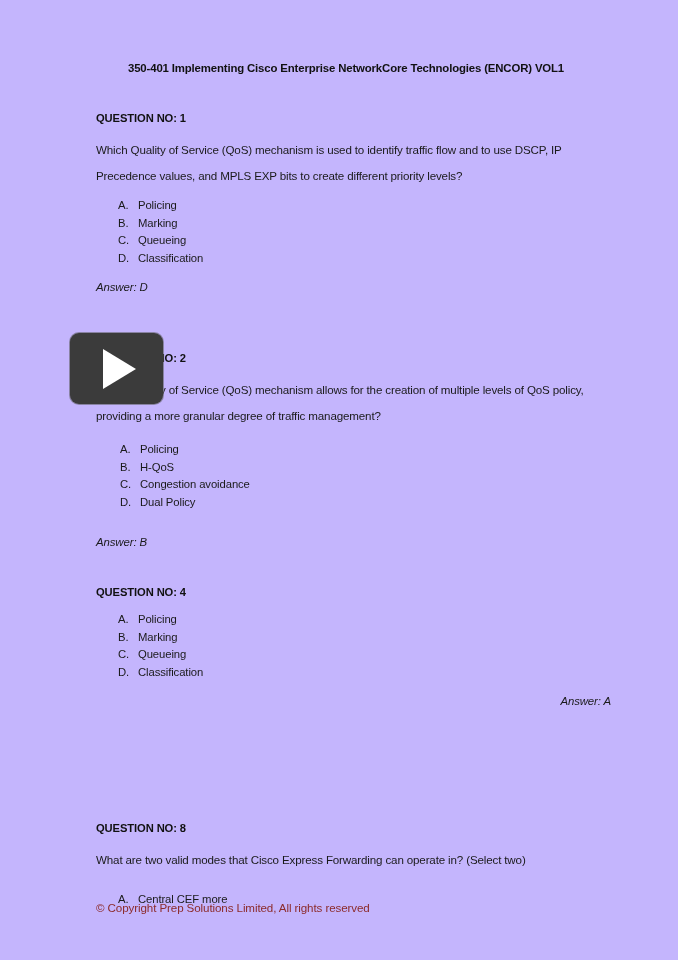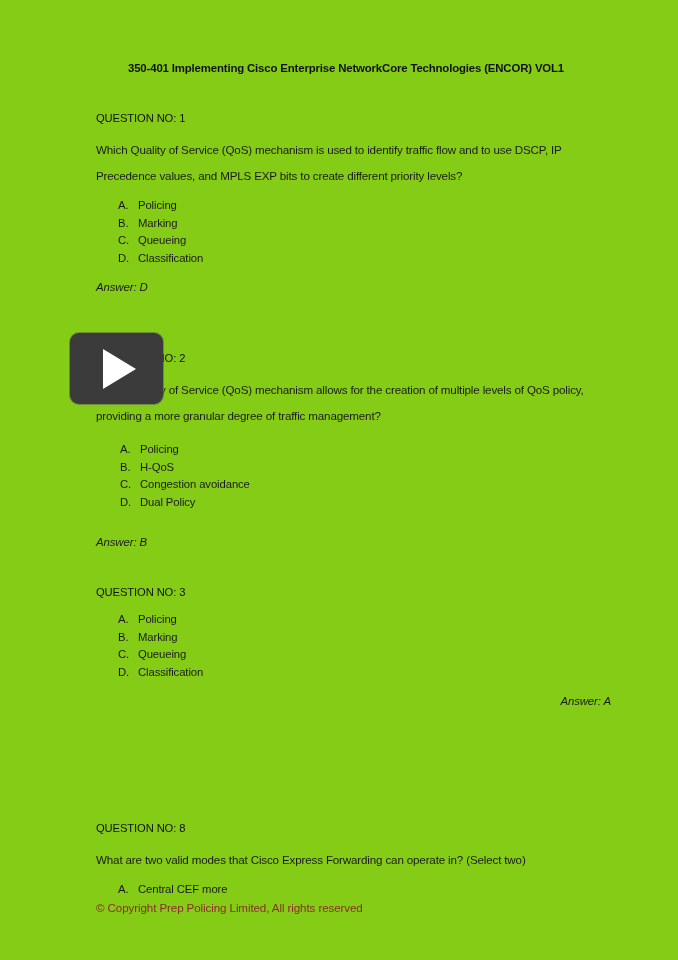--- a/index.html
+++ b/index.html
@@ -13,21 +13,21 @@
     position: relative;
     overflow: hidden;
     font-family: "Liberation Sans", sans-serif;
     color: #1a1a1a;
     -webkit-font-smoothing: antialiased;
   }
 
   .page {
     position: absolute;
     inset: 0;
-    background: #84cc16;
+    background: #c4b5fd;
   }
 
   
   .doc-title {
     position: absolute;
     left: 128px;
     top: 62px;
     width: 480px;
     font-size: 11.4px;
     font-weight: bold;
@@ -43,21 +43,21 @@
     top: 112px;
     width: 515px;
   }
 
   .qblock {
     position: relative;
   }
 
   .q-head {
     font-size: 11.2px;
-    font-weight: normal;
+    font-weight: bold;
     letter-spacing: -0.1px;
     color: #111111;
     margin: 0 0 13px 0;
   }
 
   .q-text {
     font-size: 11.6px;
     line-height: 26px;
     color: #1a1a1a;
     letter-spacing: -0.15px;
@@ -96,21 +96,21 @@
   #q2 { position: absolute; left: 0; top: 240px; width: 515px; }
   #q3 { position: absolute; left: 0; top: 474px; width: 515px; }
   #q4 { position: absolute; left: 0; top: 710px; width: 515px; }
 
   #q2 .opts { padding-left: 24px; }
   #q3 .opts { padding-left: 22px; }
   #q4 .opts { padding-left: 22px; }
 
   #q2 .q-text { margin-bottom: 12px; }
   #q3 .q-text { margin-bottom: 10px; }
-  #q4 .q-text { margin-bottom: 8px; }
+  #q4 .q-text { margin-bottom: 18px; }
 
   #q2 .answer { margin-top: 25px; }
   #q3 .answer { margin-top: 14px; text-align: right; }
 
   
   .play-overlay {
     position: absolute;
     left: 70px;
     top: 333px;
     width: 93px;
@@ -194,21 +194,21 @@
         </li>
         <li class="opt">
           <span class="opt-letter">D.</span>
           <span>Dual Policy</span>
         </li>
       </ul>
       <p class="answer">Answer: B</p>
     </div>
 
     <div class="qblock" id="q3">
-      <div class="q-head">QUESTION NO: 3</div>
+      <div class="q-head">QUESTION NO: 4</div>
       <ul class="opts">
         <li class="opt">
           <span class="opt-letter">A.</span>
           <span>Policing</span>
         </li>
         <li class="opt">
           <span class="opt-letter">B.</span>
           <span>Marking</span>
         </li>
         <li class="opt">
@@ -233,15 +233,15 @@
         </li>
       </ul>
     </div>
 
   </div>
 
   <div class="play-overlay">
     <div class="tri"></div>
   </div>
 
-  <div class="footer">© Copyright Prep Policing Limited, All rights reserved</div>
+  <div class="footer">© Copyright Prep Solutions Limited, All rights reserved</div>
 
 </div>
 
 </body></html>

